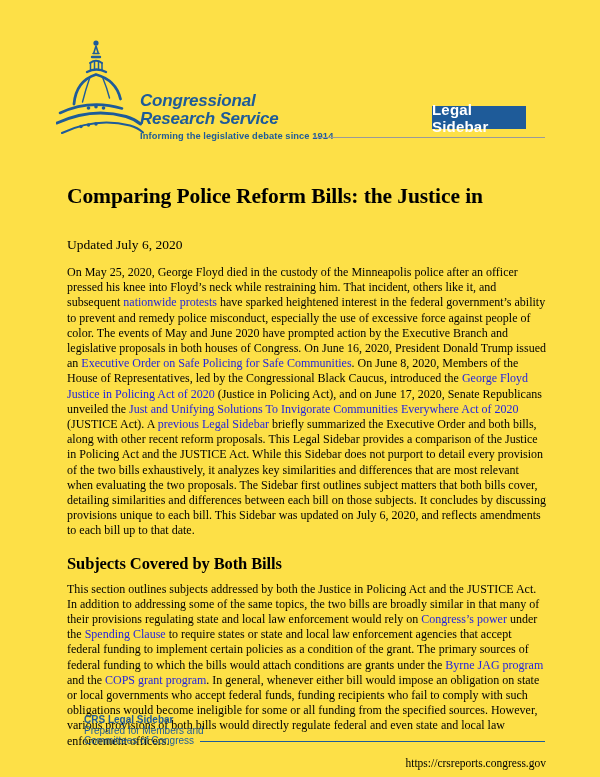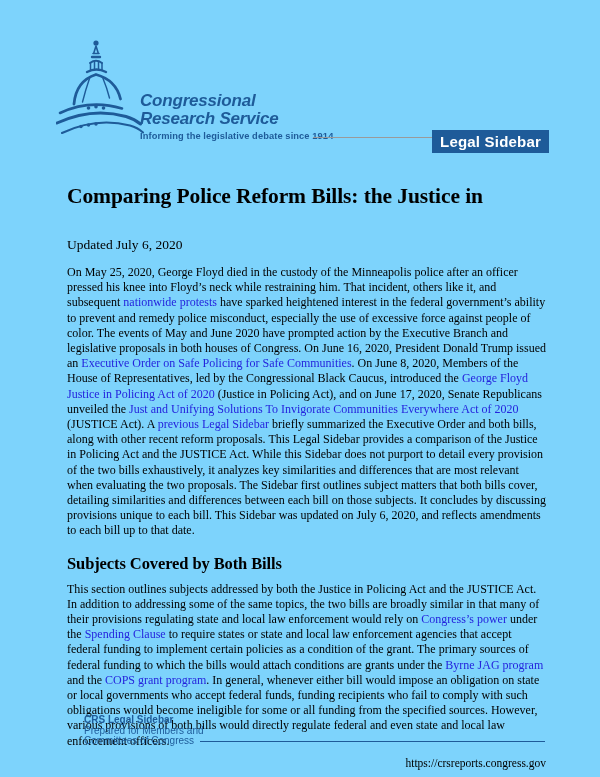--- a/index.html
+++ b/index.html
@@ -1,19 +1,19 @@
 <!DOCTYPE html>
 <html><head>
 <meta charset="utf-8">
 <style>
   html,body{margin:0;padding:0;background:#ffffff;}
   .page{
     position:relative;
     width:600px;height:777px;
-    background:#7dd3fc;
+    background:#fde047;
     overflow:hidden;
     font-family:"Liberation Serif","DejaVu Serif",serif;
     color:#000;
   }
   
   .dome{position:absolute;left:56px;top:38px;}
   .logo-text{
     position:absolute;left:140px;top:92px;
     font-family:"Liberation Sans","DejaVu Sans",sans-serif;
     color:#1E5B99;
@@ -26,27 +26,26 @@
   .tagline{
     margin-top:4px;
     font-size:9.3px;font-weight:bold;
     letter-spacing:0.1px;
   }
   .header-rule{
     position:absolute;left:313px;top:137px;width:232px;
     border-top:1.5px solid #9a9a9a;
   }
   .badge{
-    position:absolute;left:432px;top:106px;width:117px;height:23px;
+    position:absolute;left:432px;top:106px;width:94px;height:23px;
     background:#1E5B99;color:#fff;
     font-family:"Liberation Sans","DejaVu Sans",sans-serif;
     font-weight:bold;font-size:15px;
     display:flex;align-items:center;justify-content:center;
     letter-spacing:0.2px;
-    margin-top:24px;
   }
   
   .content{position:absolute;left:67px;top:181px;width:479px;}
   h1.doc-title{
     margin:0;font-size:21.5px;line-height:31px;font-weight:bold;
     letter-spacing:-0.1px;
   }
   .updated{margin-top:25px;font-size:13.5px;}
   p.body-par{
     margin:12px 0 0 0;

